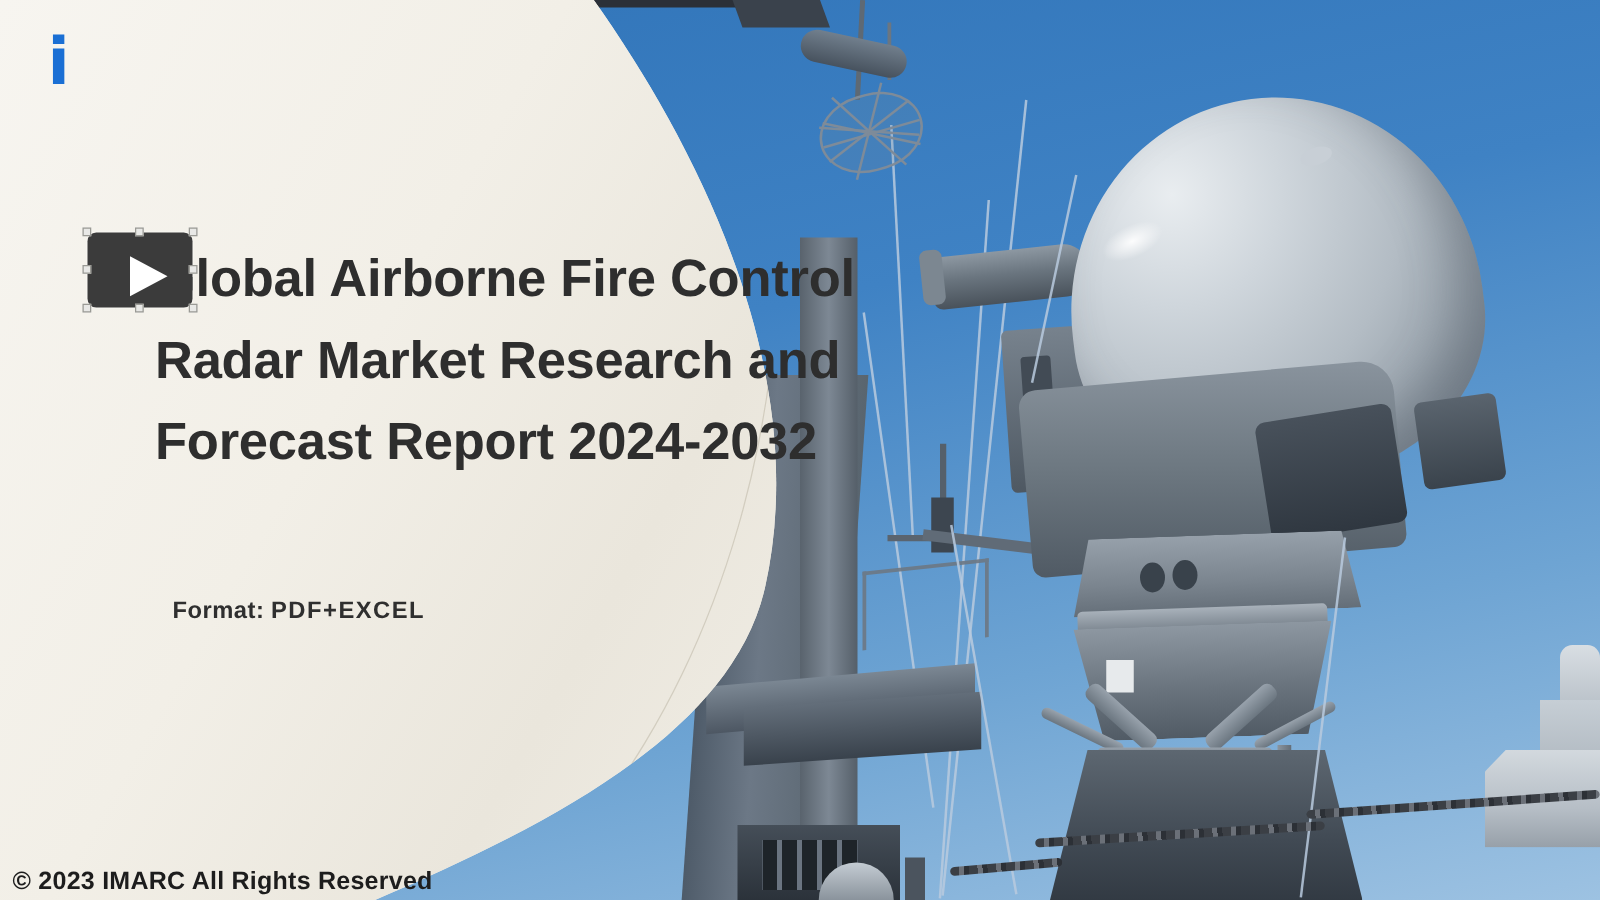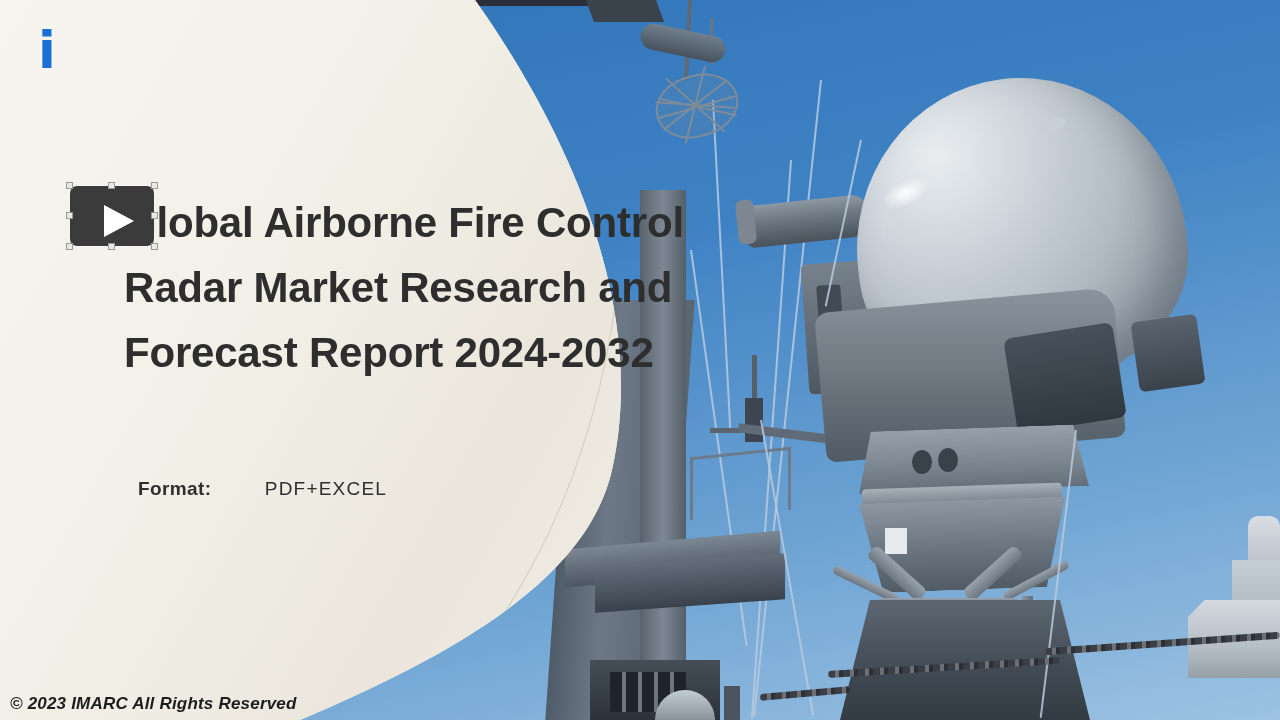--- a/index.html
+++ b/index.html
@@ -583,33 +583,31 @@
     top: 478px;
     font-size: 19px;
     color: #2f2f2f;
   }
   .format-label {
     font-weight: bold;
     letter-spacing: .4px;
     text-align: center;
   }
   .format-value {
-    font-weight: normal;
+    font-weight: bold;
     letter-spacing: 1.2px;
-    margin-left: 48px;
   }
   .copyright {
     position: absolute;
     left: 10px;
     top: 694px;
-    font-size: 17px;
+    font-size: 20px;
     font-weight: bold;
     color: #1d1d1d;
     letter-spacing: .2px;
-    font-style: italic;
   }
 
   
   .video-overlay {
     position: absolute;
     left: 66px;
     top: 182px;
     width: 92px;
     height: 68px;
   }

